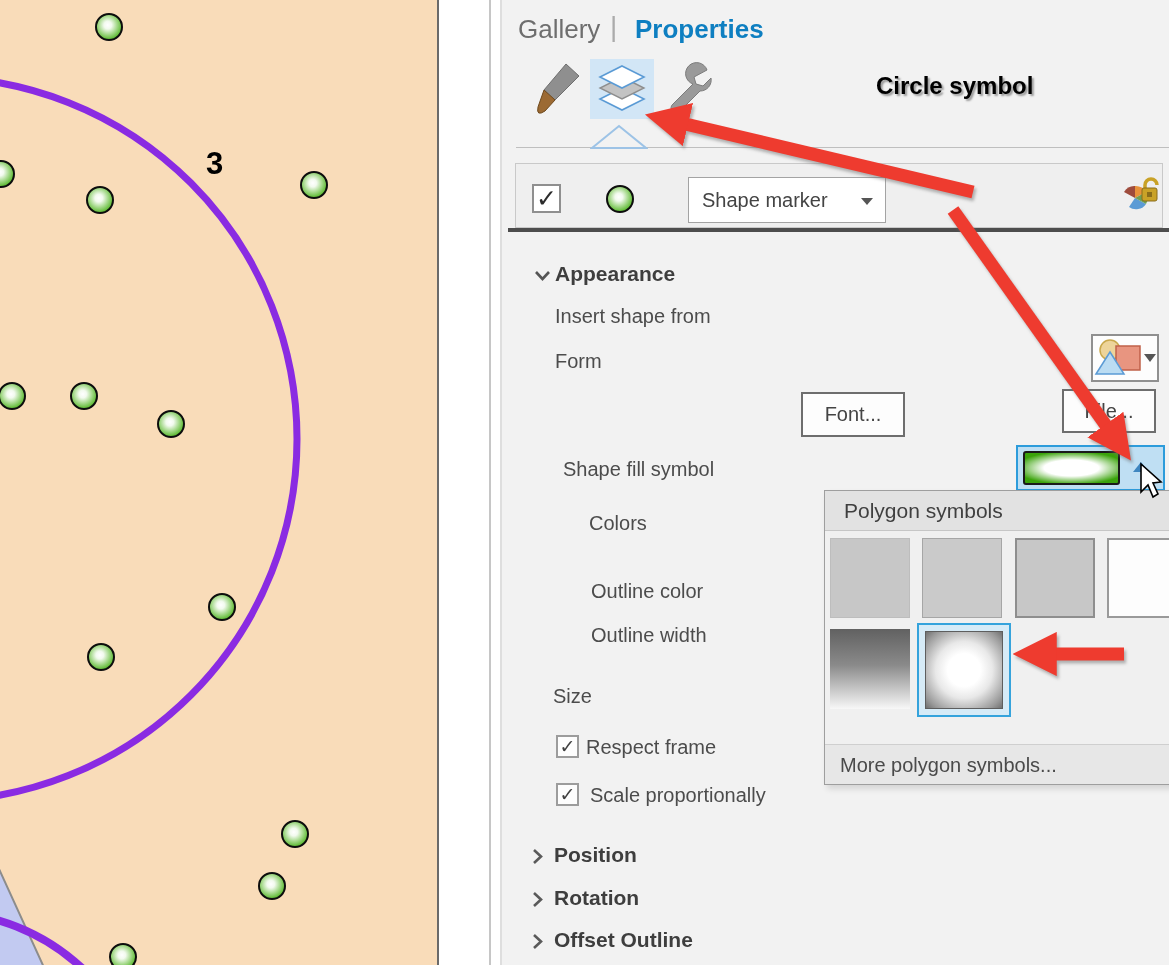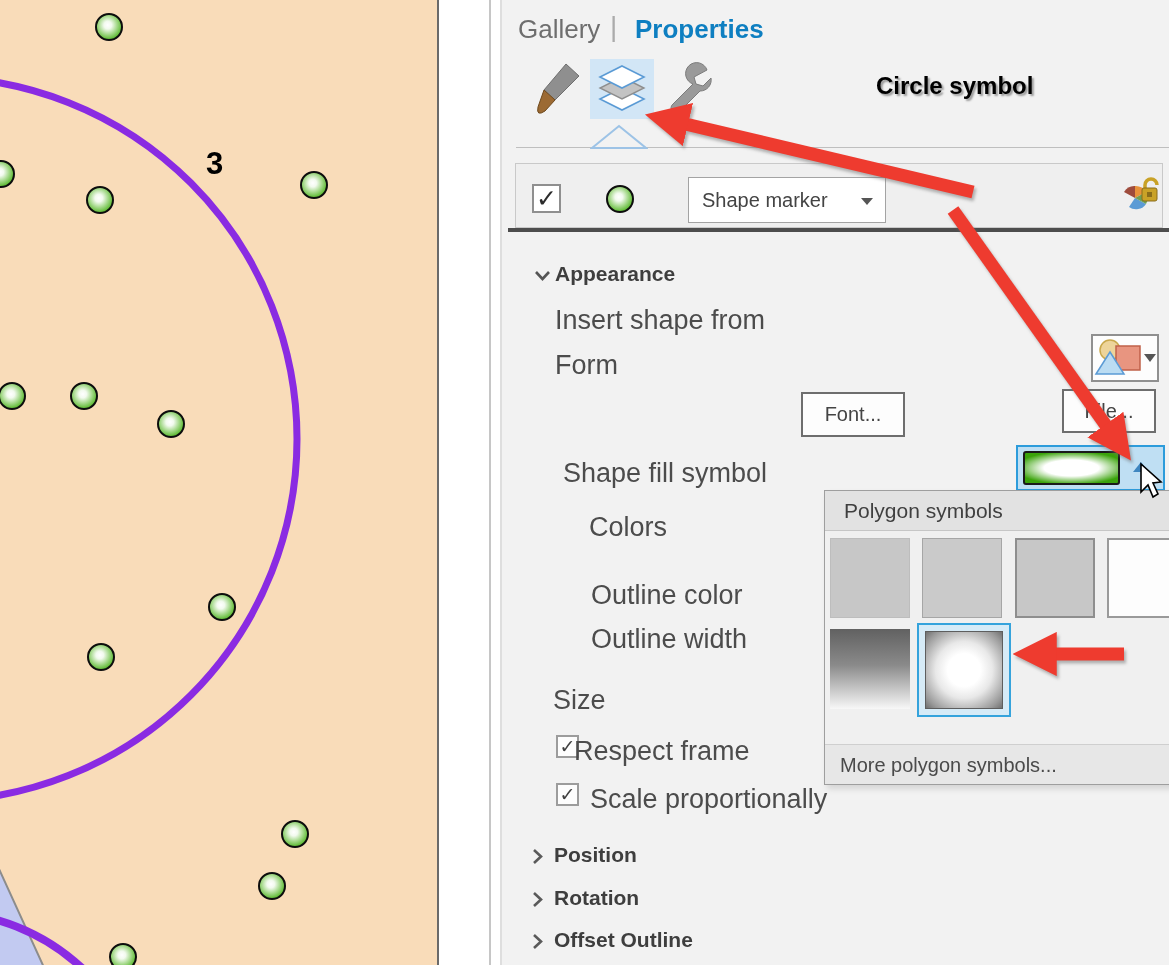--- a/index.html
+++ b/index.html
@@ -53,21 +53,21 @@
   #layer-row .dot { position:absolute; left:90px; top:21px; transform:none; }
   #type-combo { position:absolute; left:172px; top:13px; width:198px; height:46px; background:#fff;
     border:1px solid #a3a3a3; font-size:20px; color:#444; line-height:44px; padding-left:13px; }
   #type-combo .caret { position:absolute; right:12px; top:20px; width:0; height:0;
     border-left:6px solid transparent; border-right:6px solid transparent; border-top:7px solid #555; }
   #color-lock { position:absolute; left:605px; top:12px; }
   .dark-bar { position:absolute; left:6px; top:228px; width:661px; height:4px; background:#4d4d4d; }
 
   
   .sec-head { position:absolute; font-size:21px; font-weight:bold; color:#3e3e3e; }
-  .lbl { position:absolute; font-size:27px; color:#4c4c4c; }
+  .lbl { position:absolute; font-size:20px; color:#4c4c4c; }
   .chev { position:absolute; }
 
   .btn { position:absolute; height:45px; background:#fdfdfd; border:2px solid #6e6e6e;
     font-size:20px; color:#444; text-align:center; line-height:41px; }
   #btn-style { left:50px; top:392px; width:110px; }
   #btn-font  { left:299px; top:392px; width:104px; }
   #btn-file  { left:560px; top:389px; width:94px; height:44px; }
 
   #form-btn { position:absolute; left:589px; top:334px; width:68px; height:48px;
     background:#fdfdfd; border:2px solid #909090; }
@@ -215,21 +215,21 @@
     <div class="green"></div>
     <div class="up-caret"></div>
   </div>
 
   <div class="lbl" style="left:87px; top:512px;">Colors</div>
   <div class="lbl" style="left:89px; top:568px;margin-top:12px;">Outline color</div>
   <div class="lbl" style="left:89px; top:624px;">Outline width</div>
   <div class="lbl" style="left:51px; top:685px;">Size</div>
 
   <div class="small-chk" style="left:54px; top:735px;">✓</div>
-  <div class="lbl" style="left:72px; top:736px;">Respect frame</div>
+  <div class="lbl" style="left:84px; top:736px;">Respect frame</div>
   <div class="small-chk" style="left:54px; top:783px;">✓</div>
   <div class="lbl" style="left:88px; top:784px;">Scale proportionally</div>
 
   <svg class="chev" style="left:30px; top:848px;" width="11" height="17" viewBox="0 0 11 17">
     <polyline points="2,2 9,8.5 2,15" fill="none" stroke="#5a5a5a" stroke-width="2.6"></polyline>
   </svg>
   <div class="sec-head" style="left:52px; top:843px;">Position</div>
 
   <svg class="chev" style="left:30px; top:891px;" width="11" height="17" viewBox="0 0 11 17">
     <polyline points="2,2 9,8.5 2,15" fill="none" stroke="#5a5a5a" stroke-width="2.6"></polyline>

